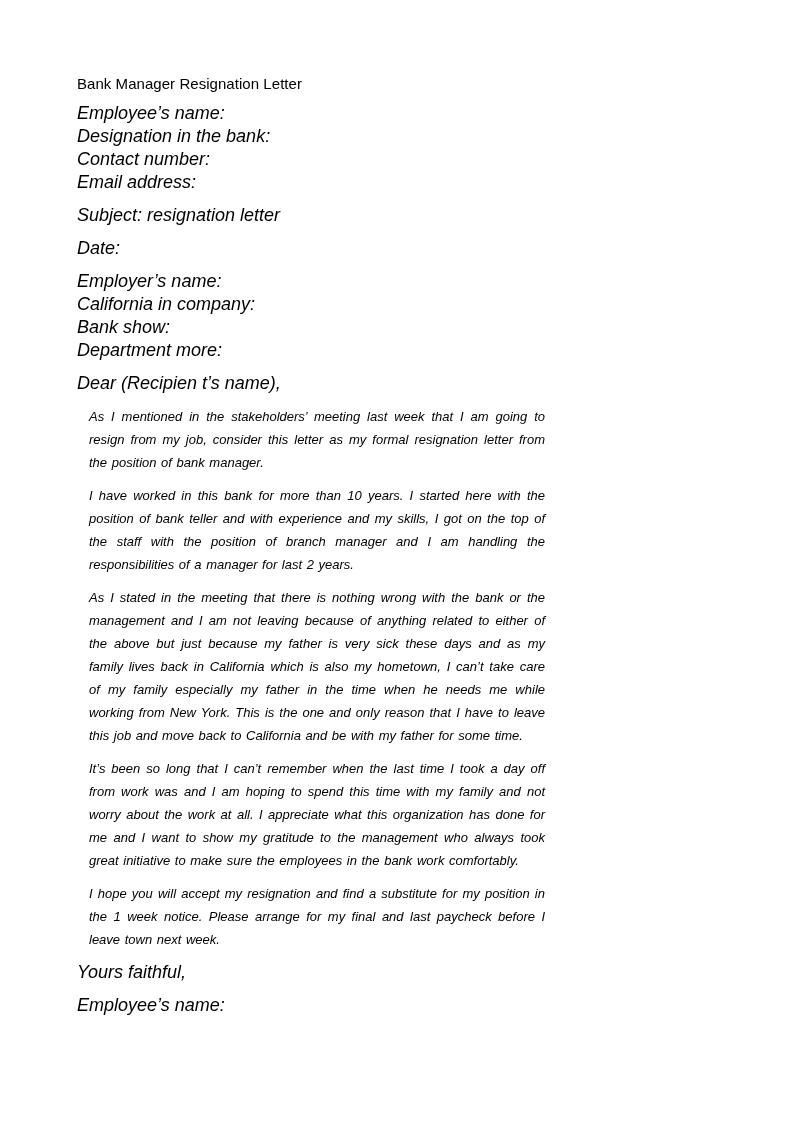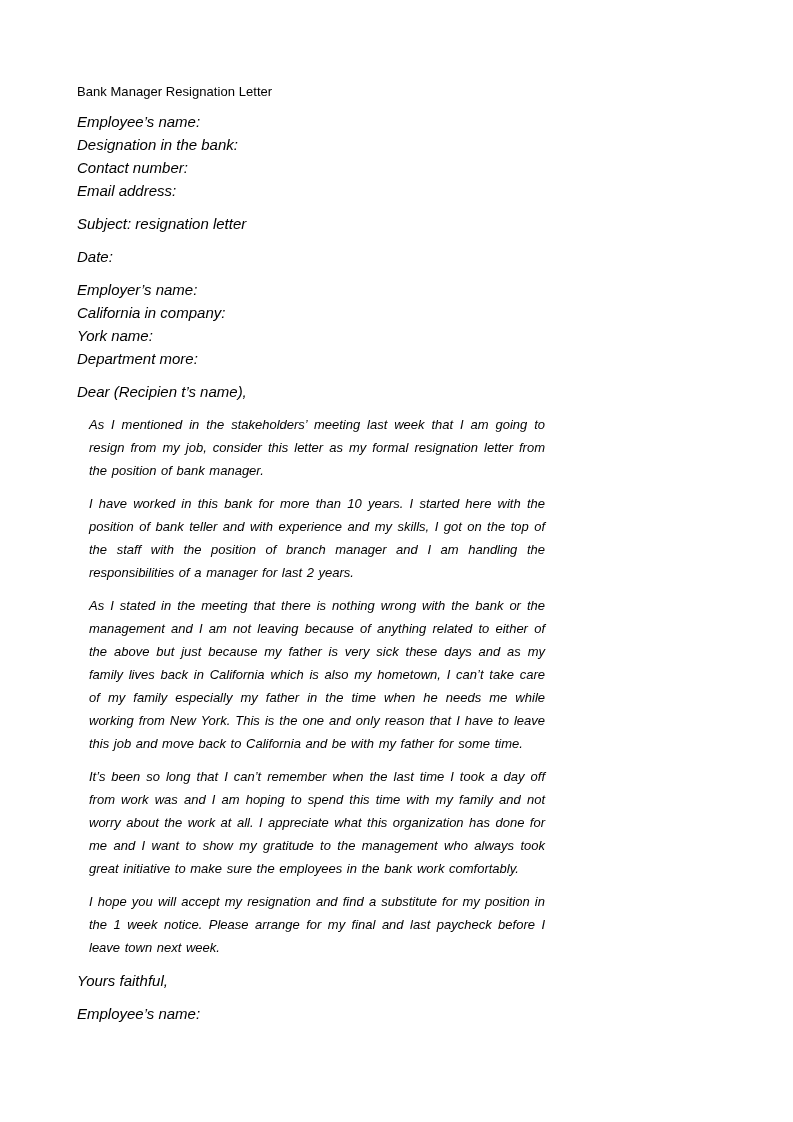--- a/index.html
+++ b/index.html
@@ -15,31 +15,31 @@
       font-family: "Liberation Sans", sans-serif;
       color: #000000;
     }
     .page {
       position: absolute;
       left: 77px;
       top: 74px;
       width: 468px;
     }
     .title {
-      font-size: 13px;
+      font-size: 15px;
       font-style: normal;
       line-height: 19px;
-      margin: 8px 0 9px 0;
+      margin: 0 0 9px 0;
       letter-spacing: 0.05px;
     }
     .block {
       margin: 0 0 10px 0;
     }
     .line {
-      font-size: 15px;
+      font-size: 18px;
       font-style: italic;
       line-height: 23px;
       margin: 0;
       white-space: nowrap;
     }
     .para {
       font-size: 13px;
       font-style: italic;
       line-height: 23px;
       margin: 0 0 10px 12px;
@@ -65,21 +65,21 @@
     <p class="line">Subject: resignation letter</p>
   </div>
 
   <div class="block">
     <p class="line">Date:</p>
   </div>
 
   <div class="block">
     <p class="line">Employer’s name:</p>
     <p class="line">California in company:</p>
-    <p class="line">York name:</p>
+    <p class="line">Bank show:</p>
     <p class="line">Department more:</p>
   </div>
 
   <div class="block">
     <p class="line">Dear (Recipien t’s name),</p>
   </div>
 
   <p class="para">As I mentioned in the stakeholders’ meeting last week that I am going to resign from my job, consider this letter as my formal resignation letter from the position of bank manager.</p>
   <p class="para">I have worked in this bank for more than 10 years. I started here with the position of bank teller and with experience and my skills, I got on the top of the staff with the position of branch manager and I am handling the responsibilities of a manager for last 2 years.</p>
   <p class="para">As I stated in the meeting that there is nothing wrong with the bank or the management and I am not leaving because of anything related to either of the above but just because my father is very sick these days and as my family lives back in California which is also my hometown, I can’t take care of my family especially my father in the time when he needs me while working from New York. This is the one and only reason that I have to leave this job and move back to California and be with my father for some time.</p>

